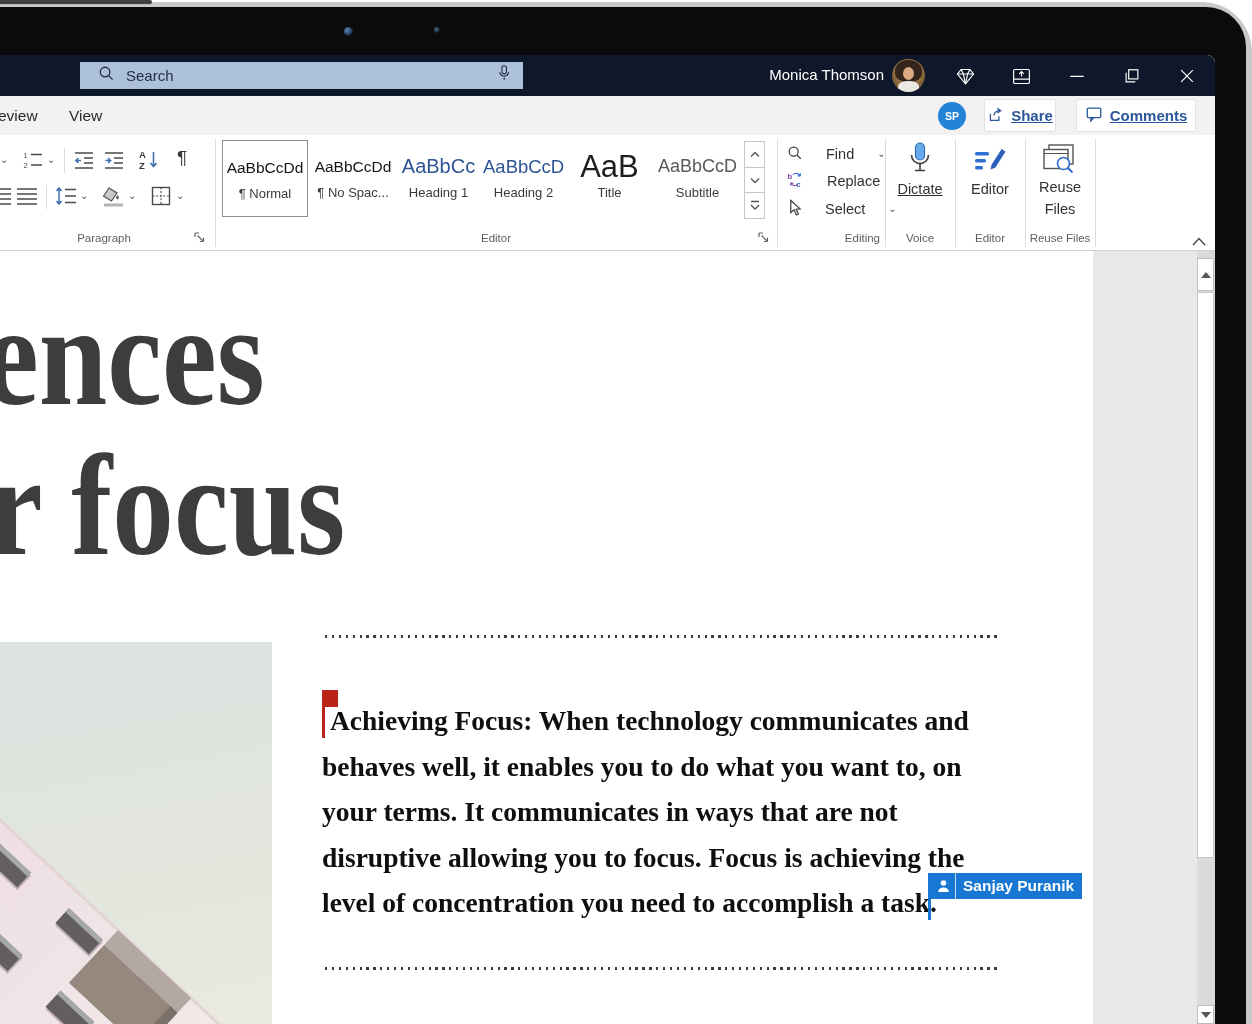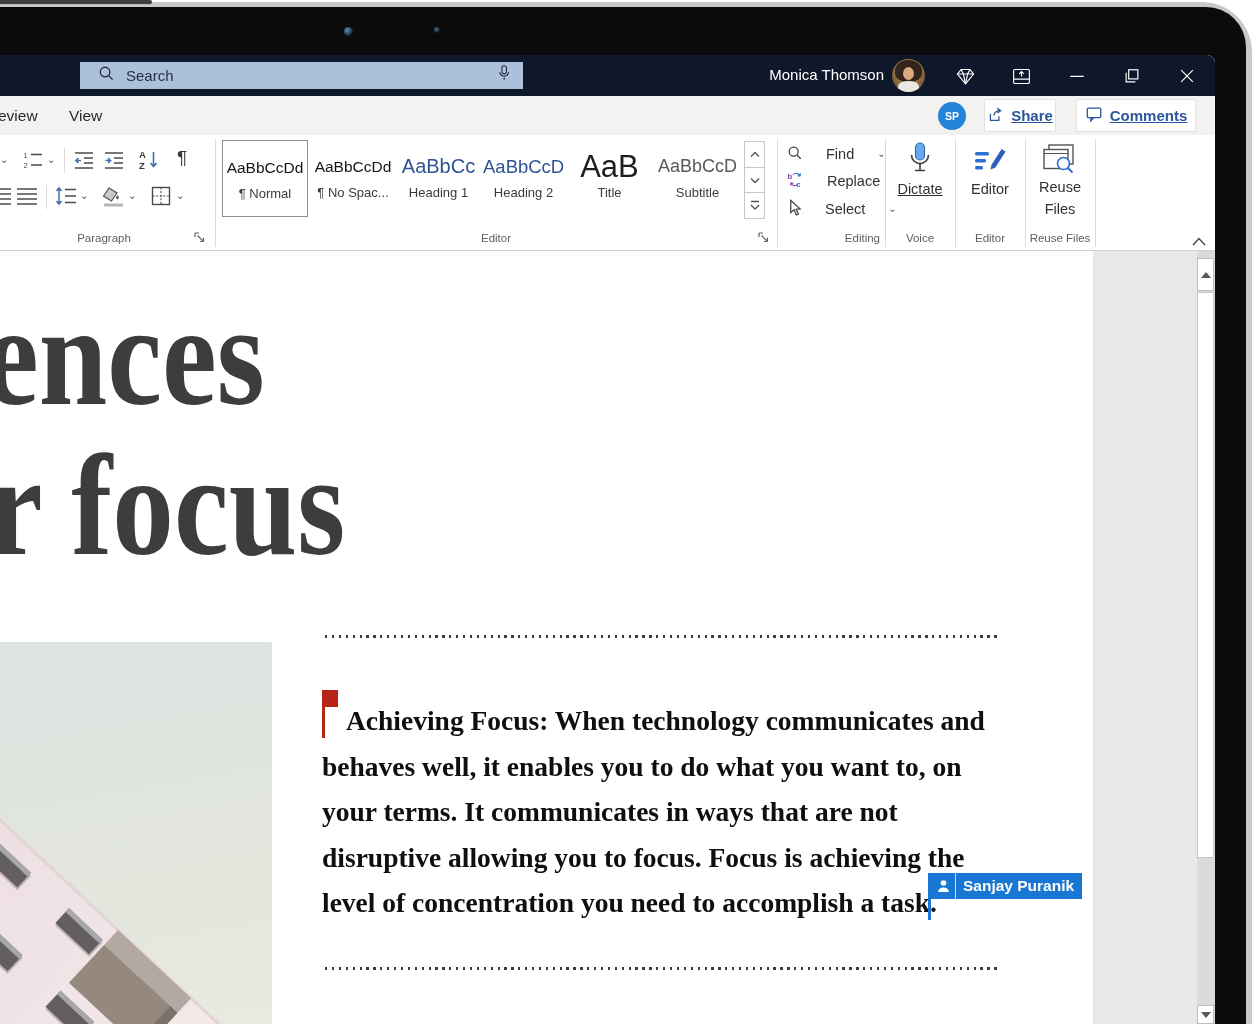--- a/index.html
+++ b/index.html
@@ -439,21 +439,21 @@
   </div>
 
   <div class="abs docarea">
 
     <div class="abs bigheading" style="left:-16px;top:32px;">ences</div>
     <div class="abs bigheading" style="left:-12px;top:182px;">r focus</div>
 
     <div class="abs dottedrule" style="top:384px;"></div>
 
     <div class="abs bodytext" style="top:447px;">
-      <div style="padding-left:24px;">Achieving Focus: When technology communicates and</div>
+      <div style="padding-left:8px;">Achieving Focus: When technology communicates and</div>
       <div>behaves well, it enables you to do what you want to, on</div>
       <div>your terms. It communicates in ways that are not</div>
       <div>disruptive allowing you to focus. Focus is achieving the</div>
       <div>level of concentration you need to accomplish a task.</div>
     </div>
 
     <div class="abs redflag-pole"></div>
     <div class="abs redflag-flag"></div>
 
     <div class="abs collab-pole"></div>

